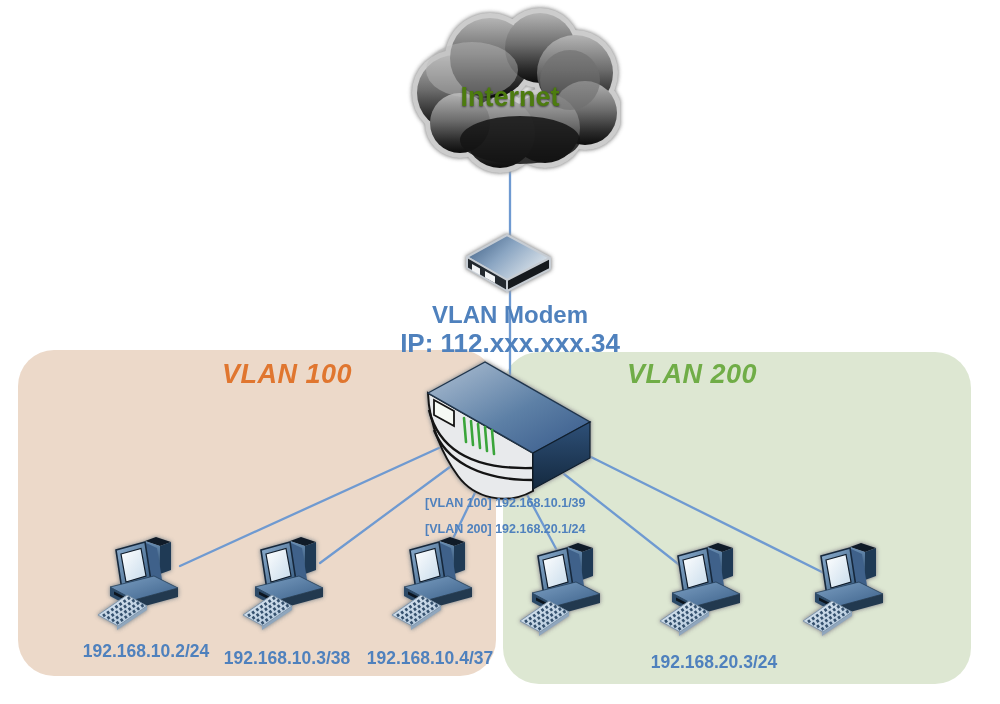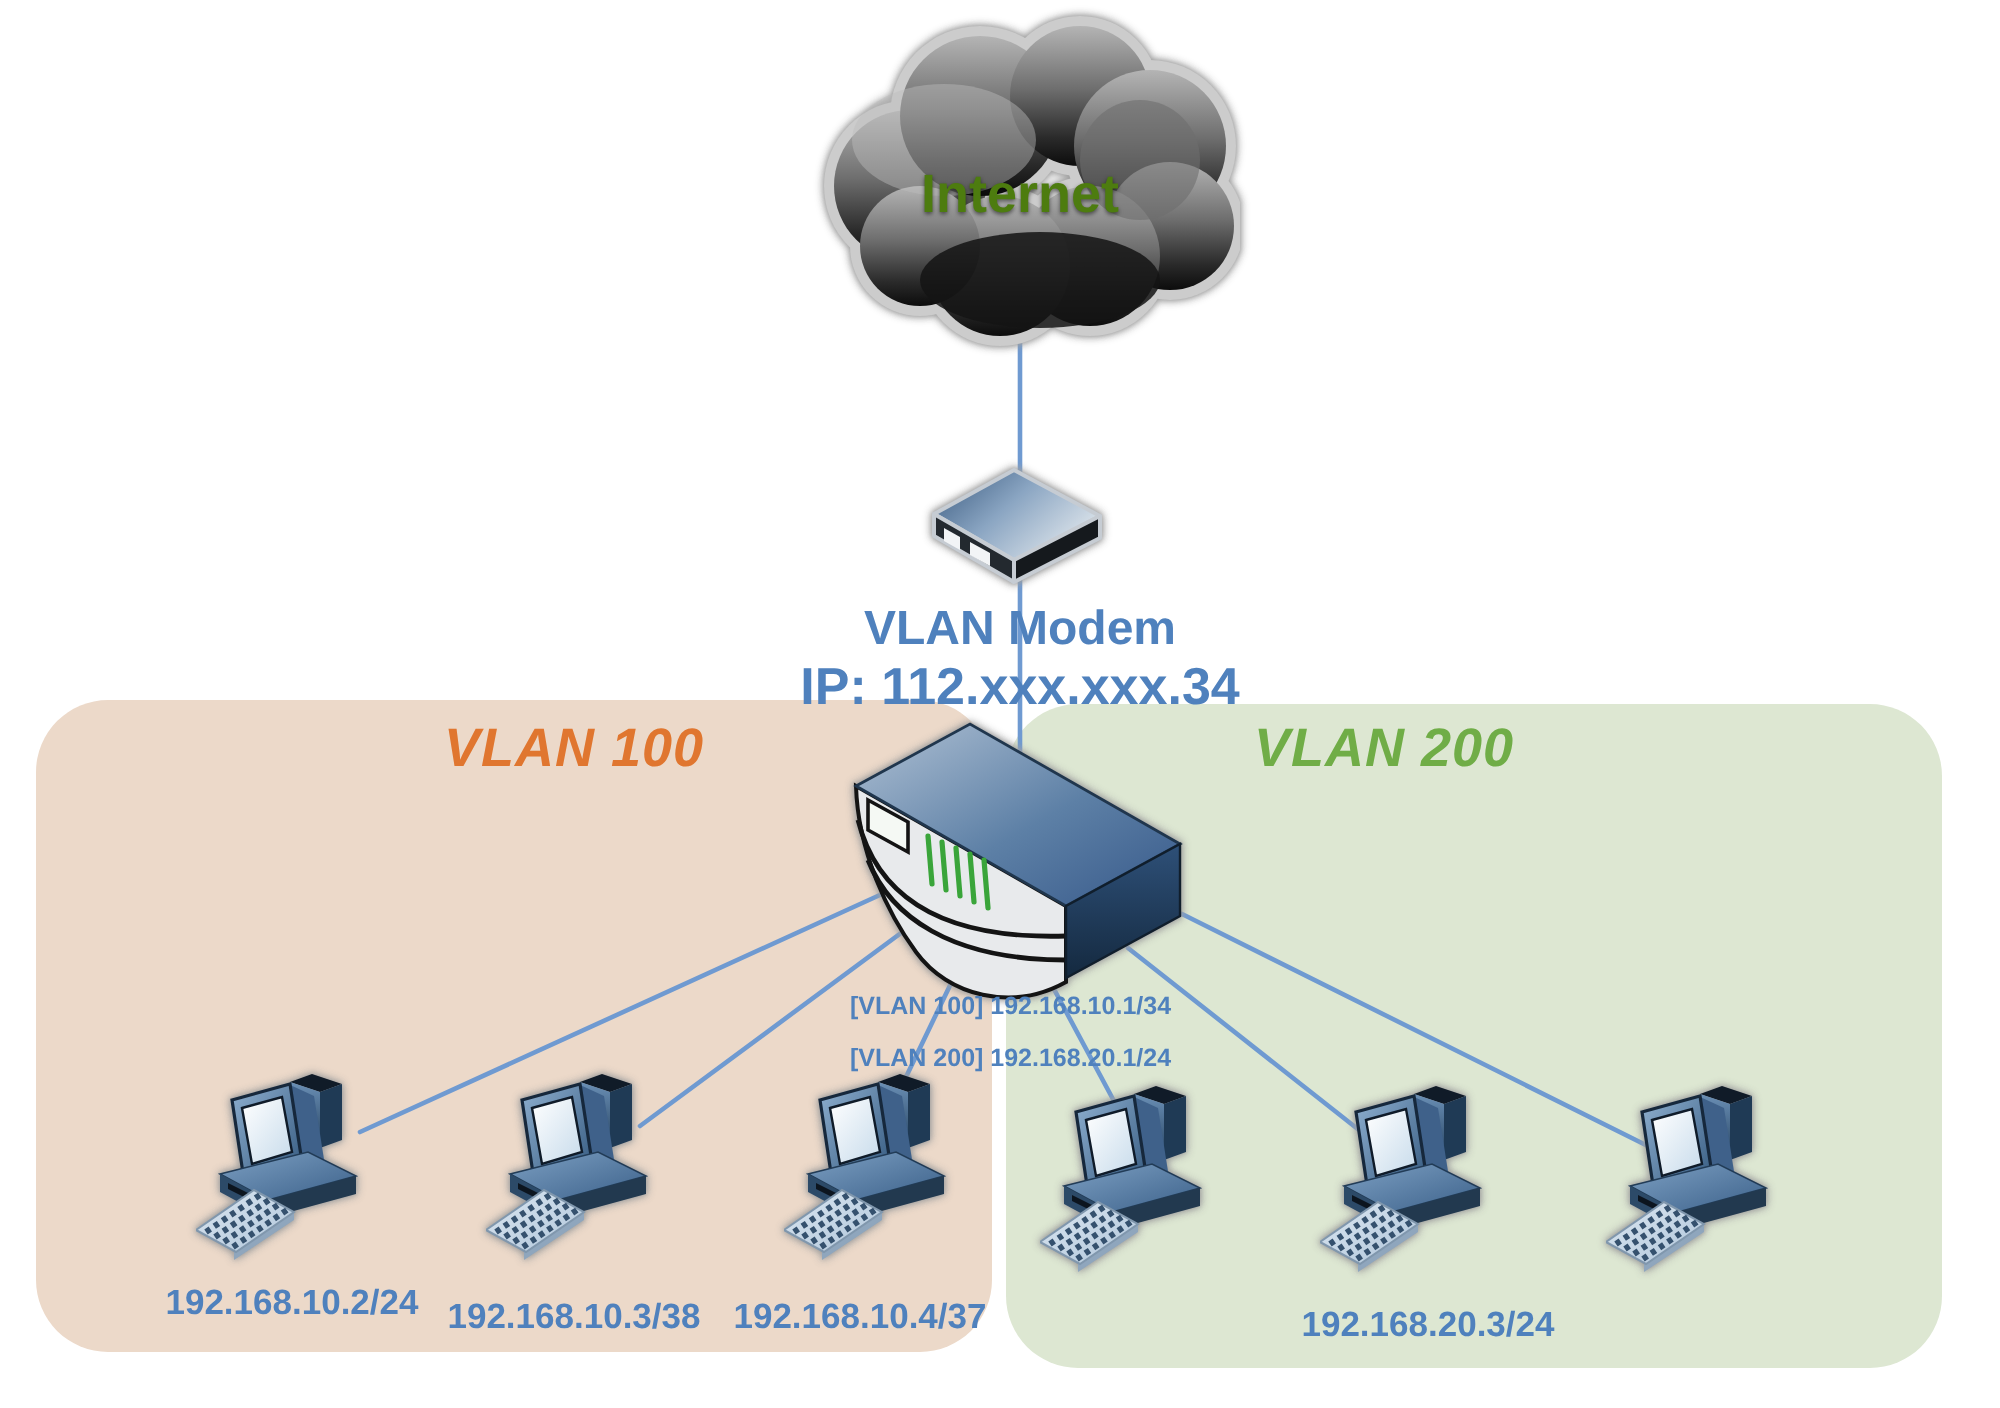--- a/index.html
+++ b/index.html
@@ -213,21 +213,21 @@
       <g stroke="#3aa53a" stroke-width="2.6" stroke-linecap="round">
         <line x1="46" y1="62" x2="48" y2="86"></line>
         <line x1="53" y1="65" x2="55" y2="89"></line>
         <line x1="60" y1="68" x2="62" y2="92"></line>
         <line x1="67" y1="71" x2="69" y2="95"></line>
         <line x1="74" y1="74" x2="76" y2="98"></line>
       </g>
     </svg>
   </div>
   <div class="router-ips">
-    <div>[VLAN 100] 192.168.10.1/34</div>
+    <div>[VLAN 100] 192.168.10.1/39</div>
     <div>[VLAN 200] 192.168.20.1/24</div>
   </div>
 
   <div class="icon pc pc1 glow">
     <svg width="100" height="100">
         <use href="#pc-symbol"></use>
       </svg></div>
   <div class="icon pc pc2 glow">
     <svg width="100" height="100">
         <use href="#pc-symbol"></use>

